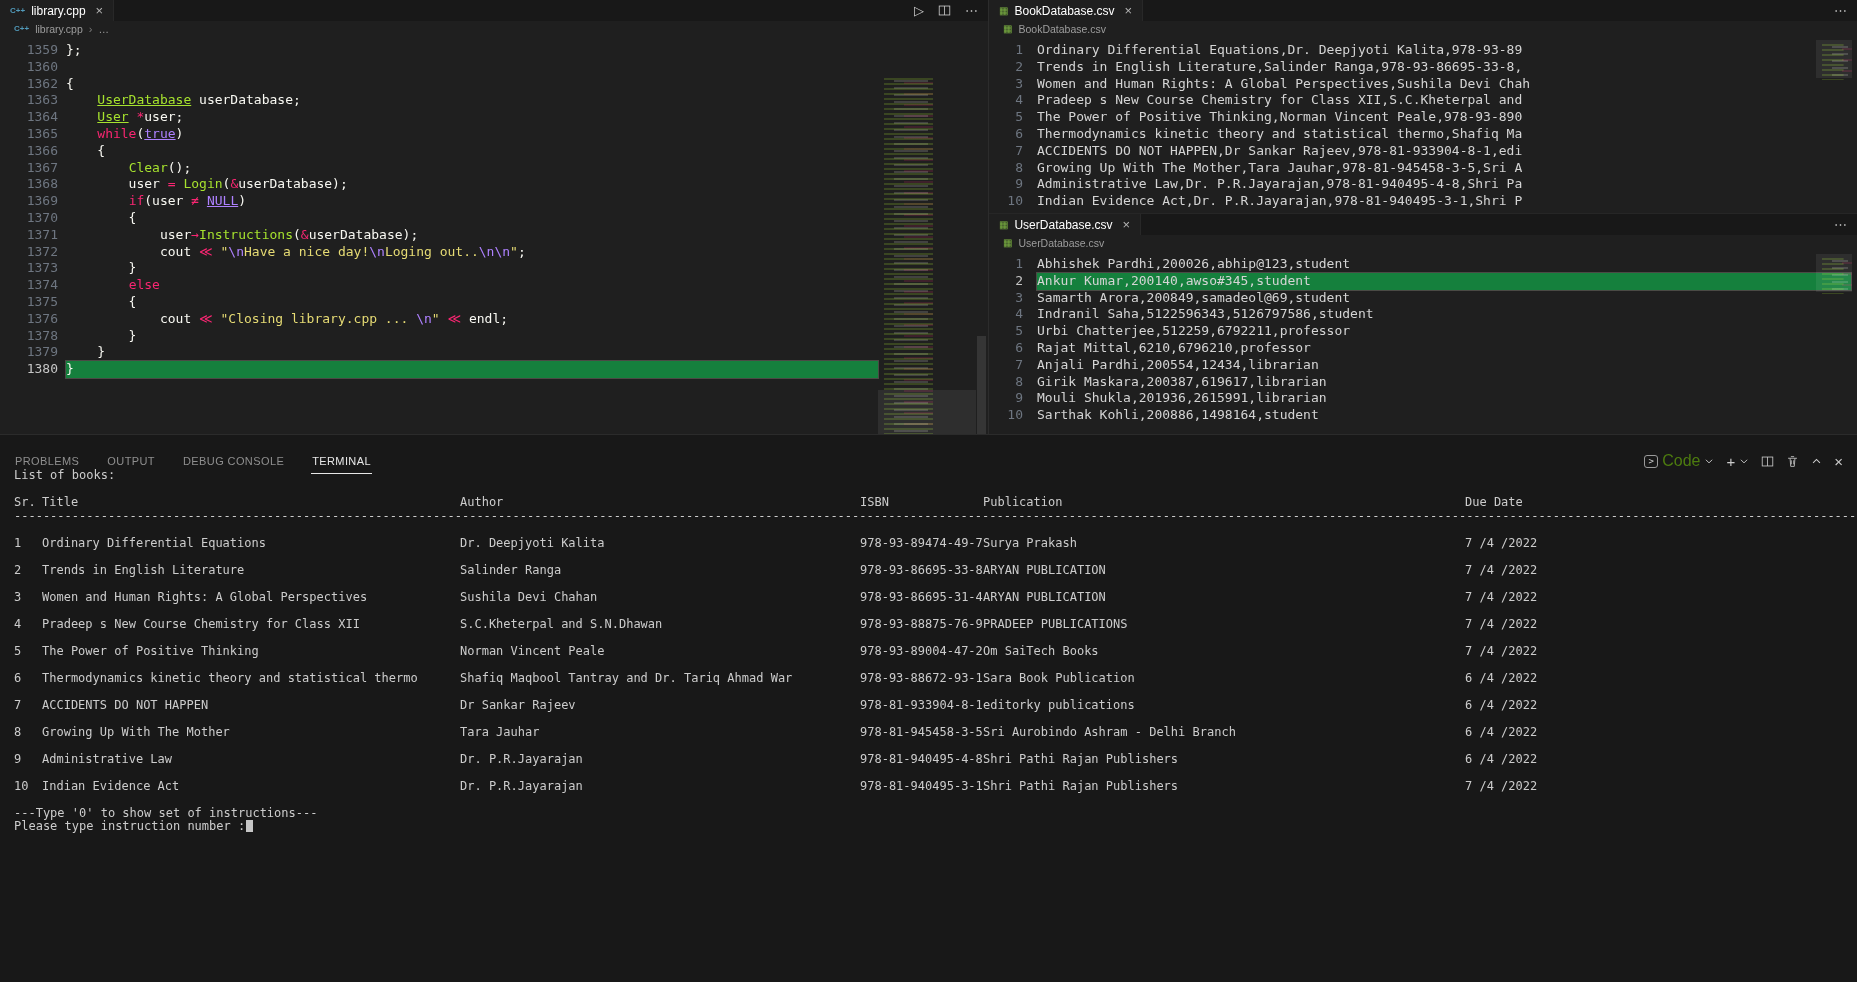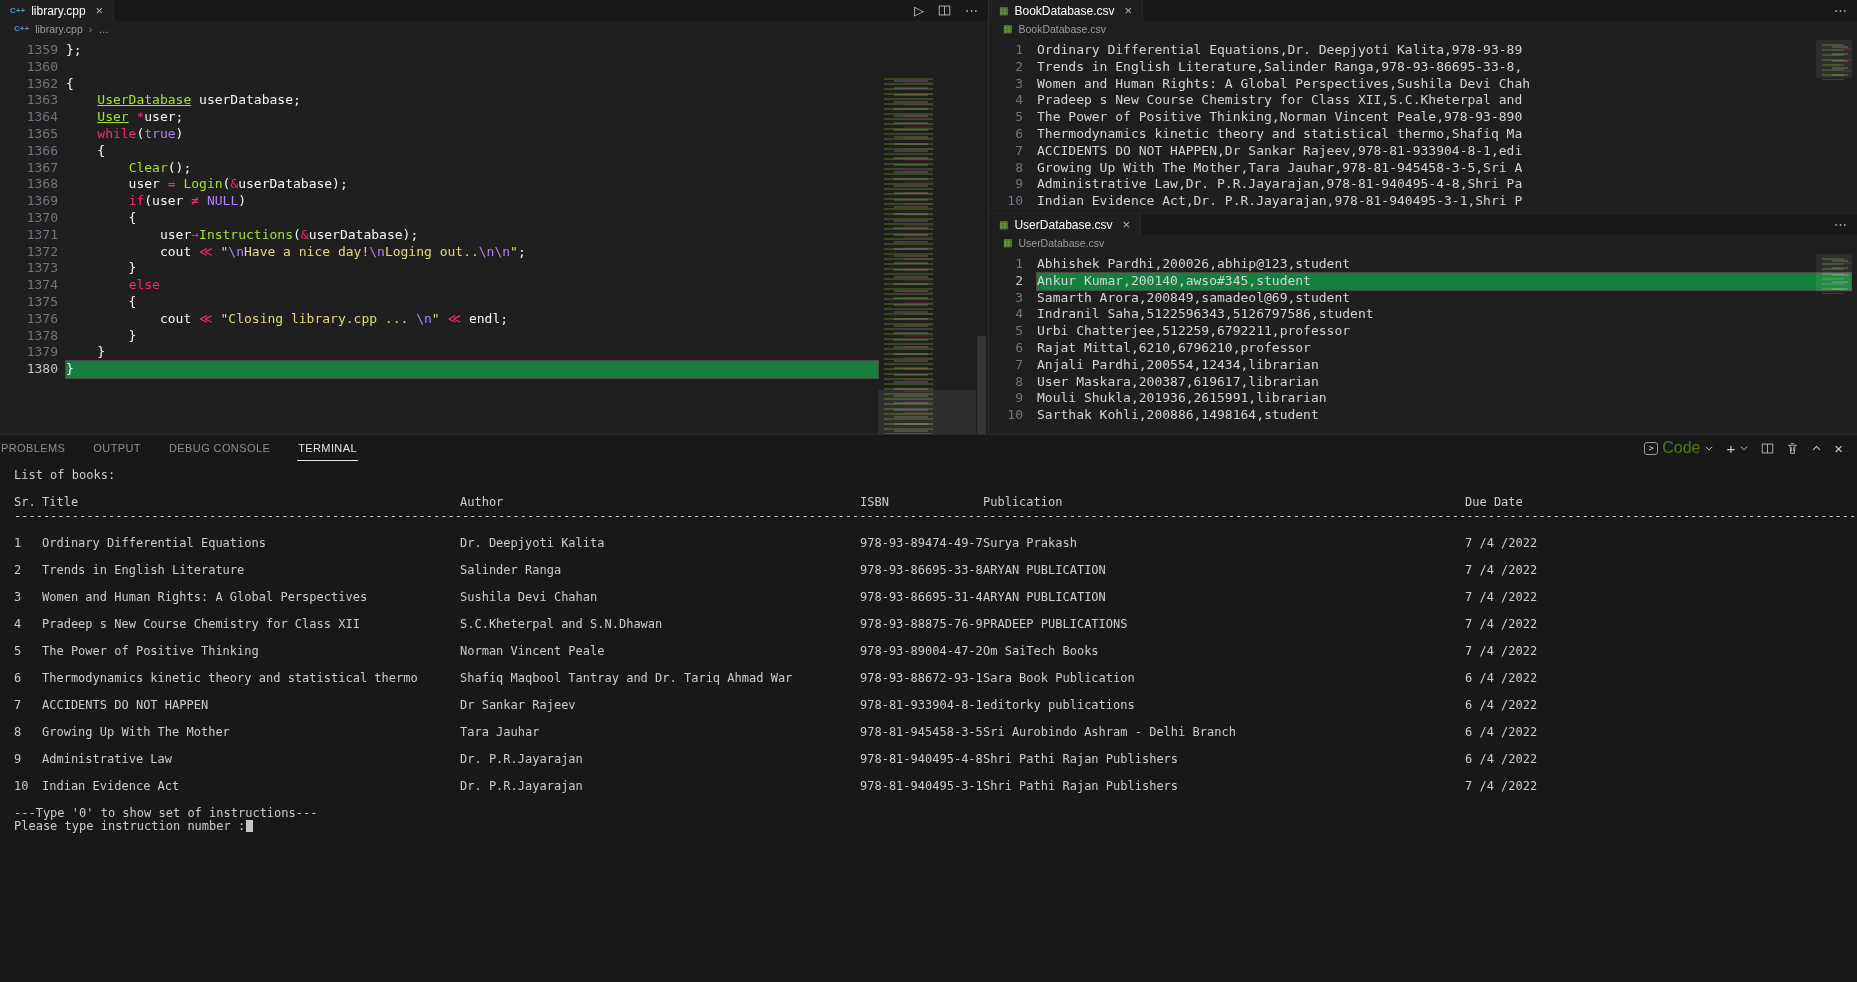--- a/index.html
+++ b/index.html
@@ -44,21 +44,21 @@
   .code-line .lc { flex: 1; }
   .code-line.cur .lc { background: #15803d; outline: 1px solid #4a4a45; }
   .code-line.cur .ln { color: #c6c6c6; }
   .csv .ln { width: 34px; padding-right: 0; }
   .csv .lc { margin-left: 14px; color: #d4d4d4; }
 
   .tk-kw { color: #f92672; }
   .tk-type { color: #66d9ef; font-style: italic; }
   .tk-fn { color: #a6e22e; }
   .tk-cls { color: #a6e22e; text-decoration: underline; }
-  .tk-const { color: #ae81ff; }
+  .tk-const { color: #ae81ff; text-decoration: underline; }
   .tk-str { color: #e6db74; }
   .tk-esc { color: #ae81ff; }
 
   
   #left-group { position: absolute; left: 0; top: 0; width: 988px; height: 434px; background: #1f1f1f; }
   #left-editor { top: 36px; height: 398px; }
   #left-lines { width: 878px; }
   #v-split { position: absolute; left: 988px; top: 0; width: 1px; height: 434px; background: #2c2c2c; }
   #right-col { position: absolute; left: 989px; top: 0; width: 868px; height: 434px; }
   .rgroup { position: absolute; left: 0; width: 100%; background: #1f1f1f; }
@@ -83,21 +83,21 @@
   }
   .mini-slider { position: absolute; left: 0; right: 0; background: rgba(255,255,255,0.07); }
   .mini-slider.top { top: 2px; height: 38px; }
   .mini-slider.bottom { bottom: 6px; height: 48px; }
   #left-minimap { left: 878px; top: 36px; width: 98px; height: 372px; }
   .rgroup .minimap { right: 5px; top: 2px; width: 36px; height: 130px; }
   #left-scrollbar { position: absolute; left: 977px; top: 300px; width: 9px; height: 120px; background: rgba(121,121,121,0.25); }
 
   
   #panel { position: absolute; left: 0; top: 434px; width: 1857px; height: 548px; background: #181818; border-top: 1px solid #2b2b2b; }
-  #panel-header { height: 26px; display: flex; align-items: center; position: relative; }
+  #panel-header { height: 26px; display: flex; align-items: center; padding-left: 14px; position: relative; margin-top: 13px; }
   #panel-tabs { display: flex; gap: 26px; height: 26px; }
   .ptab { font-size: 11px; letter-spacing: 0.4px; color: #8f8f8f; display: flex; align-items: center; border-bottom: 1px solid transparent; padding: 0 1px; }
   .ptab.active { color: #e7e7e7; border-bottom-color: #e7e7e7; }
   #panel-actions { position: absolute; right: 14px; top: 0; height: 26px; display: flex; align-items: center; gap: 12px; color: #cccccc; }
   .term-glyph { font-size: 9px; border: 1px solid #9a9a9a; border-radius: 3px; width: 14px; height: 13px; display: inline-flex; align-items: center; justify-content: center; font-family: "DejaVu Sans Mono", monospace; }
   .pact-label { font-size: 16px; color: #4d7c0f; }
   .pact { display: flex; align-items: center; gap: 4px; }
 
   #terminal { position: absolute; left: 0; top: 26px; right: 0; bottom: 0; padding: 8px 0 0 14px; font-family: "DejaVu Sans Mono", monospace; font-size: 12px; color: #cccccc; overflow: hidden; }
   .tintro { height: 13.5px; line-height: 13.5px; margin-bottom: 13.5px; white-space: pre; }
@@ -220,21 +220,21 @@
     </div>
     <div class="editor">
       <div class="lines">
           <div class="code-line csv"><span class="ln">1</span><span class="lc">Abhishek Pardhi,200026,abhip@123,student</span></div>
           <div class="code-line csv cur"><span class="ln">2</span><span class="lc">Ankur Kumar,200140,awso#345,student</span></div>
           <div class="code-line csv"><span class="ln">3</span><span class="lc">Samarth Arora,200849,samadeol@69,student</span></div>
           <div class="code-line csv"><span class="ln">4</span><span class="lc">Indranil Saha,5122596343,5126797586,student</span></div>
           <div class="code-line csv"><span class="ln">5</span><span class="lc">Urbi Chatterjee,512259,6792211,professor</span></div>
           <div class="code-line csv"><span class="ln">6</span><span class="lc">Rajat Mittal,6210,6796210,professor</span></div>
           <div class="code-line csv"><span class="ln">7</span><span class="lc">Anjali Pardhi,200554,12434,librarian</span></div>
-          <div class="code-line csv"><span class="ln">8</span><span class="lc">User Maskara,200387,619617,librarian</span></div>
+          <div class="code-line csv"><span class="ln">8</span><span class="lc">Girik Maskara,200387,619617,librarian</span></div>
           <div class="code-line csv"><span class="ln">9</span><span class="lc">Mouli Shukla,201936,2615991,librarian</span></div>
           <div class="code-line csv"><span class="ln">10</span><span class="lc">Sarthak Kohli,200886,1498164,student</span></div>
         </div>
       <div class="minimap small">
         <div class="mini-slider top"></div>
       </div>
     </div>
   </div>
 </div>
 

